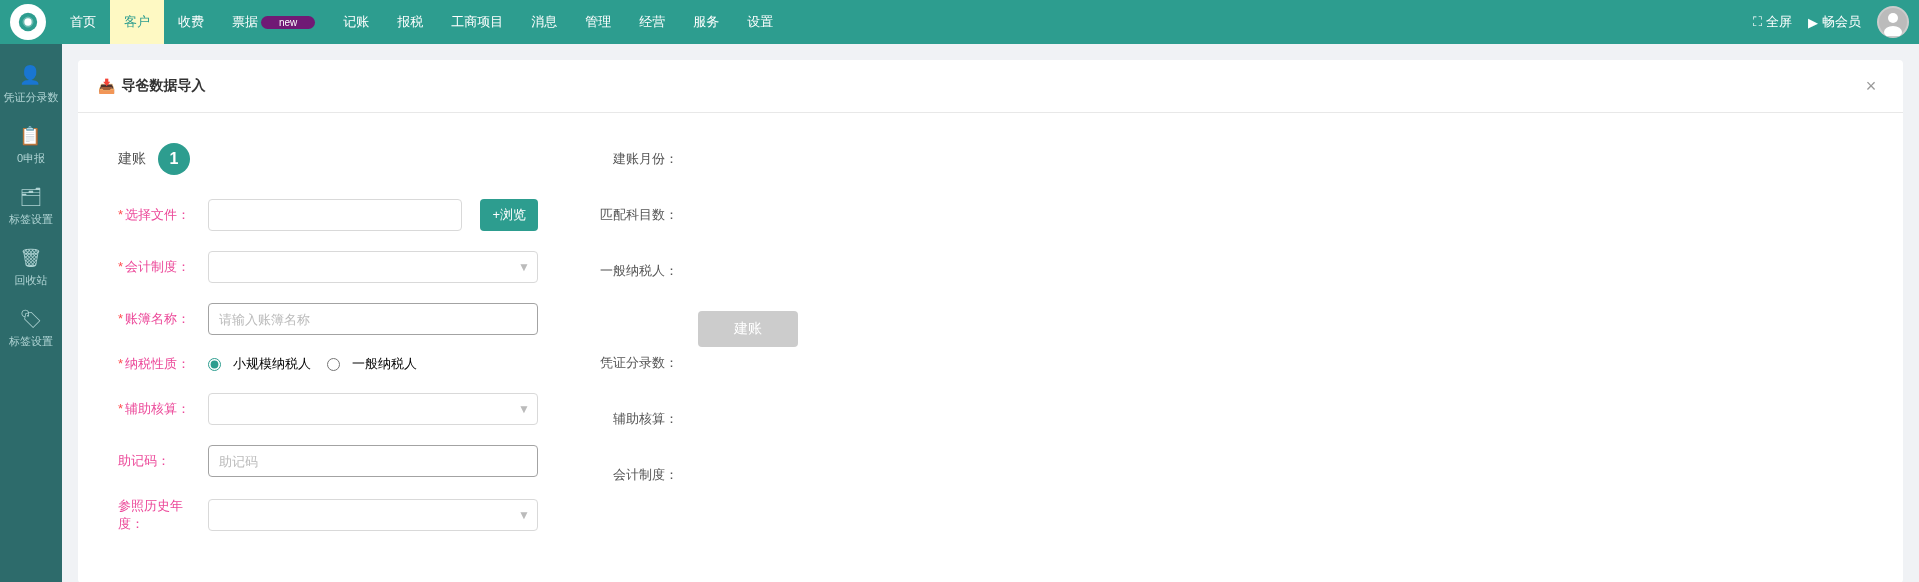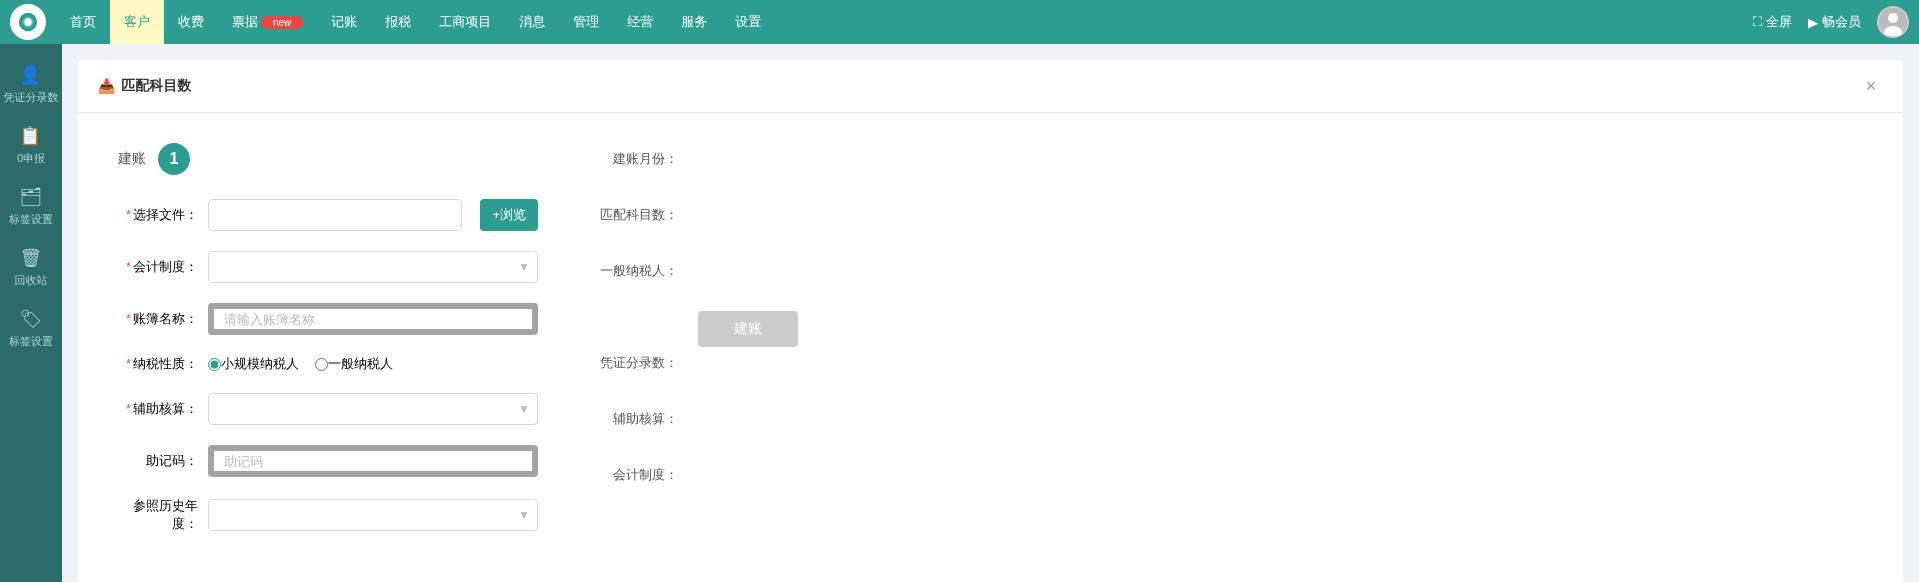--- a/index.html
+++ b/index.html
@@ -18,22 +18,22 @@
     }
     .nav-logo svg { width: 22px; height: 22px; }
     .nav-items { display: flex; align-items: center; flex: 1; }
     .nav-item {
       color: #fff; padding: 0 14px; height: 44px;
       display: flex; align-items: center; cursor: pointer;
       font-size: 13px; white-space: nowrap;
     }
     .nav-item.active { background: #fef9c3; color: #2d9d8f; border-radius: 0; }
     .nav-item .badge-new {
-      background: #ef4444; color: #fff; font-size: 10px;
-      padding: 1px 12px; border-radius: 8px; margin-left: 3px;
+      background: #701a75; color: #fff; font-size: 10px;
+      padding: 1px 18px; border-radius: 8px; margin-left: 3px;
     }
     .nav-right {
       display: flex; align-items: center; gap: 16px; color: #fff; font-size: 13px;
     }
     .nav-right-item { display: flex; align-items: center; gap: 4px; cursor: pointer; }
     .avatar {
       width: 32px; height: 32px; border-radius: 50%;
       background: #ccc; display: flex; align-items: center; justify-content: center;
       overflow: hidden;
     }
@@ -93,28 +93,28 @@
       width: 32px; height: 32px; border-radius: 50%;
       background: #2d9d8f; color: #fff;
       display: flex; align-items: center; justify-content: center;
       font-size: 16px; font-weight: bold;
     }
 
     .form-row {
       display: flex; align-items: center; margin-bottom: 20px;
     }
     .form-label {
-      width: 90px; text-align: right; color: #000000; font-size: 13px;
+      width: 90px; color: #ec4899; font-size: 13px;
       flex-shrink: 0; padding-right: 10px;
     }
     .form-label.required::before {
       content: '*'; color: #ff4d4f; margin-right: 2px;
     }
     .form-control {
-      flex: 1; height: 32px; border: 6px solid #a3a3a3;
+      flex: 1; height: 32px; border: 1px solid #a3a3a3;
       border-radius: 4px; padding: 0 10px; font-size: 13px;
       outline: none; color: #555;
     }
     .form-control::placeholder { color: #bbb; }
     .form-select-wrap {
       flex: 1; position: relative;
     }
     .form-select {
       width: 100%; height: 32px; border: 1px solid #d9d9d9;
       border-radius: 4px; padding: 0 30px 0 10px;
@@ -127,21 +127,21 @@
     }
     .file-input-wrap { display: flex; align-items: flex-end; flex: 1; gap: 18px; }
     .file-input { flex: 1; height: 32px; border: 1px solid #d9d9d9; border-radius: 4px; padding: 0 8px; font-size: 13px; outline: none; }
     .browse-btn {
       background: #2d9d8f; color: #fff; border: none;
       padding: 0 12px; height: 32px; border-radius: 4px;
       cursor: pointer; font-size: 13px; white-space: nowrap;
     }
 
     .radio-group { display: flex; align-items: center; gap: 16px; flex: 1; }
-    .radio-item { display: flex; align-items: center; gap: 0; cursor: pointer; }
+    .radio-item { display: flex; align-items: center; gap: 12px; cursor: pointer; }
     .radio-item input[type=radio] { accent-color: #2d9d8f; }
 
     
     .right-form-row {
       display: flex; align-items: center; margin-bottom: 24px; min-height: 32px;
     }
     .right-label {
       width: 90px; text-align: right; color: #555; font-size: 13px;
       padding-right: 10px; flex-shrink: 0;
     }
@@ -227,21 +227,21 @@
       <span class="s-icon">🏷</span>
       <span>标签设置</span>
     </div>
   </aside>
 
   <div class="content-area">
     <div class="dialog-container">
       <div class="dialog-header">
         <div class="dialog-title">
           <span>📥</span>
-          <span>匹配科目数</span>
+          <span>导爸数据导入</span>
         </div>
         <div class="dialog-close">×</div>
       </div>
 
       <div class="dialog-body">
         <div class="form-section">
 
           <div class="form-left">
             <div class="step-header">
               <span class="step-label">建账</span>

